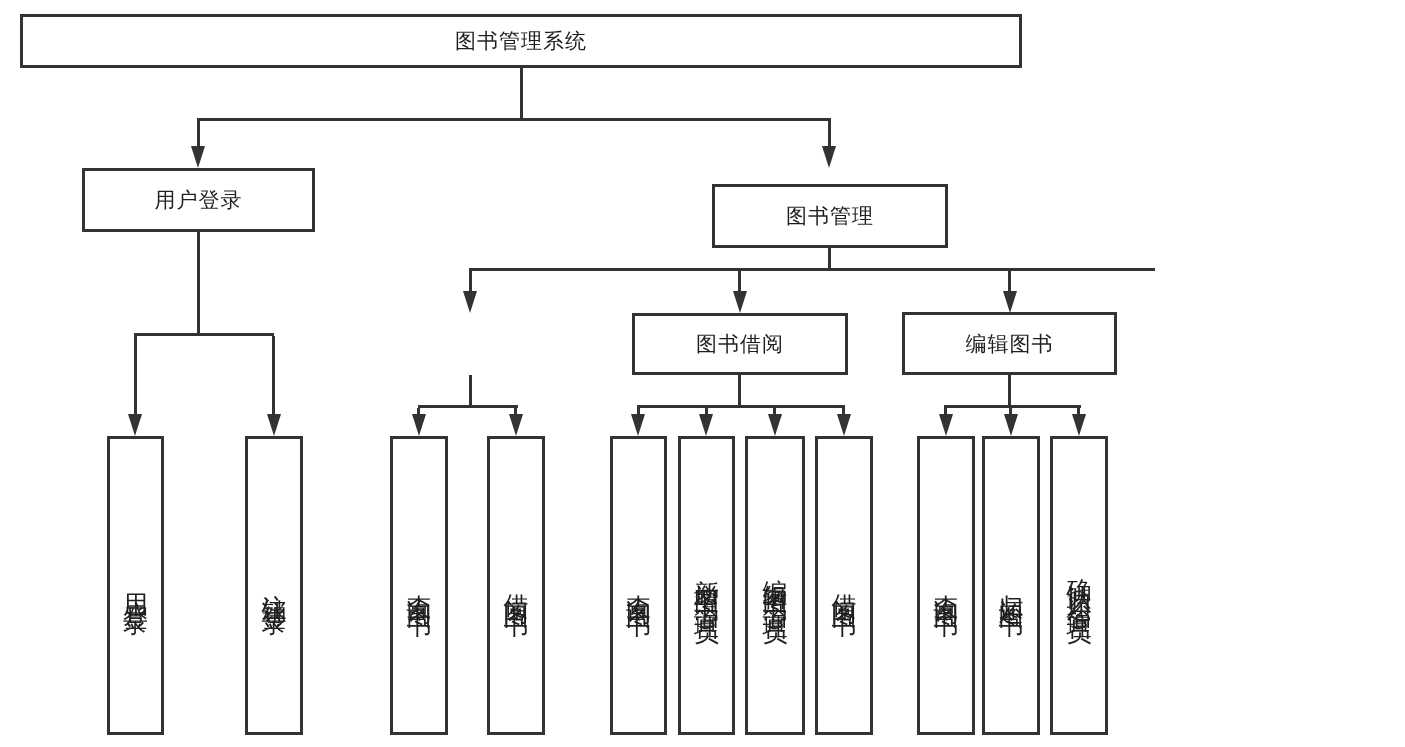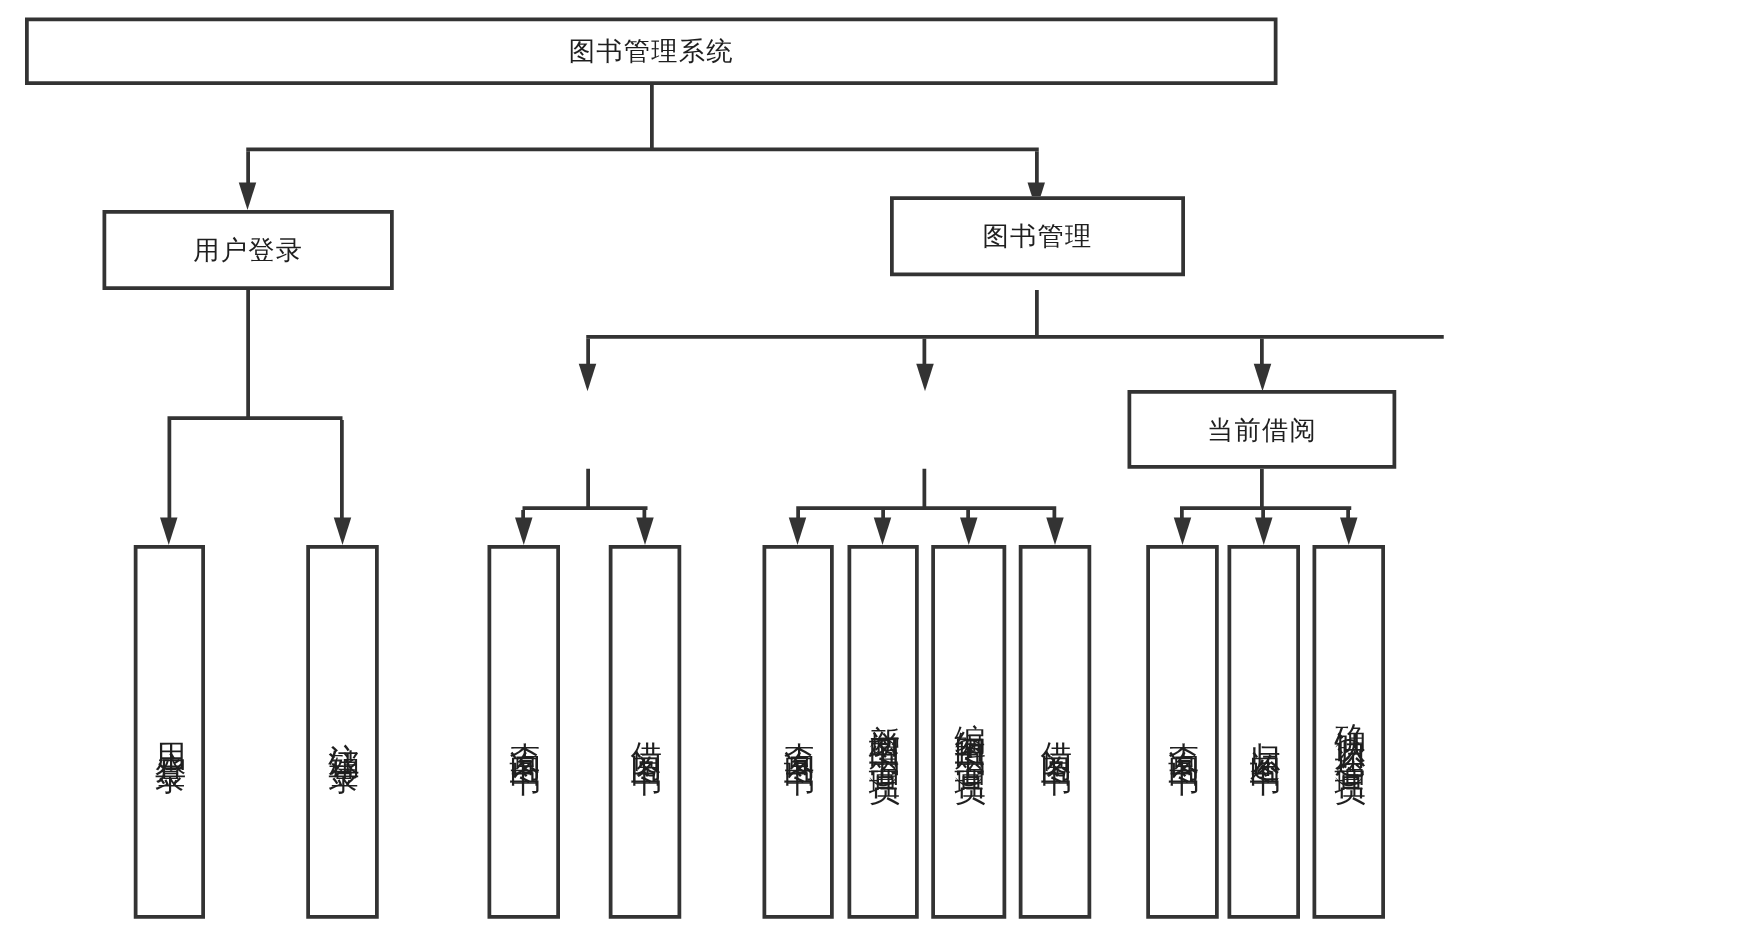--- a/index.html
+++ b/index.html
@@ -23,28 +23,31 @@
 <div class="stage">
 
   <div class="node hnode" style="left:20px;top:14px;width:1002px;height:54px;">
     <span>图书管理系统</span>
   </div>
 
   <div class="node hnode" style="left:82px;top:168px;width:233px;height:64px;">
     <span>用户登录</span>
   </div>
 
-  <div class="node hnode" style="left:712px;top:157px;width:236px;height:64px;">
+  <div class="node hnode" style="left:712px;top:184px;width:236px;height:64px;">
     <span>图书管理</span>
   </div>
 
 
+  <div class="node hnode" style="left:632px;top:313px;width:216px;height:62px;">
+    <span>图书借阅</span>
+  </div>
 
   <div class="node hnode" style="left:902px;top:312px;width:215px;height:63px;">
-    <span>当前借阅</span>
+    <span>编辑图书</span>
   </div>
 
 
   <div class="node leaf" style="left:107px;top:436px;width:57px;height:299px;">
     <span>用户登录</span>
   </div>
   <div class="node leaf" style="left:245px;top:436px;width:58px;height:299px;">
     <span>注销登录</span>
   </div>
 

